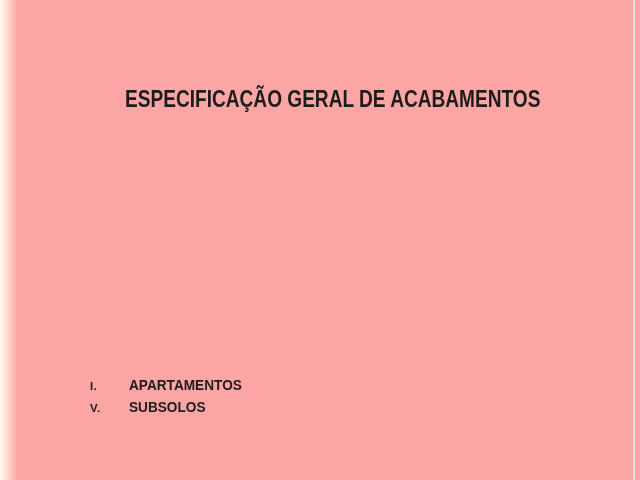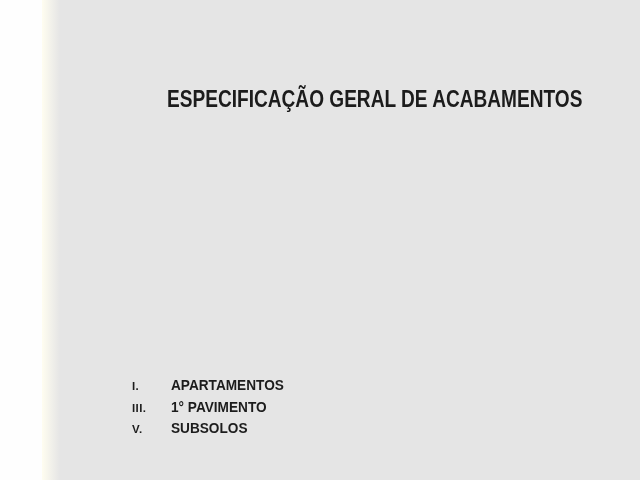--- a/index.html
+++ b/index.html
@@ -10,22 +10,21 @@
     width: 640px;
     height: 480px;
     overflow: hidden;
     position: relative;
     background: #fefefe;
     font-family: "Liberation Sans", sans-serif;
   }
   .page {
     position: absolute;
     inset: 0;
-    background: #e5e5e5;
-    margin-left: 42px;
+    background: #fca5a5;
   }
   
   .left-edge-tint {
     position: absolute;
     left: 0; top: 0;
     width: 18px; height: 100%;
     background: linear-gradient(90deg, #fffdf0, rgba(255,255,255,0));
   }
   
   .right-edge-line {
@@ -82,24 +81,20 @@
 <div class="page">
   <div class="left-edge-tint"></div>
   <h1 class="doc-title">ESPECIFICAÇÃO GERAL DE ACABAMENTOS</h1>
   <ol class="toc-list">
   <li class="toc-item">
     <span class="toc-item-numeral">I.</span>
     <span class="toc-item-label">APARTAMENTOS</span>
   </li>
 
 
-  <li class="toc-item">
-    <span class="toc-item-numeral">III.</span>
-    <span class="toc-item-label">1° PAVIMENTO</span>
-  </li>
 
 
   <li class="toc-item">
     <span class="toc-item-numeral">V.</span>
     <span class="toc-item-label">SUBSOLOS</span>
   </li>
 </ol>
   <div class="right-edge-line"></div>
 </div>
 

